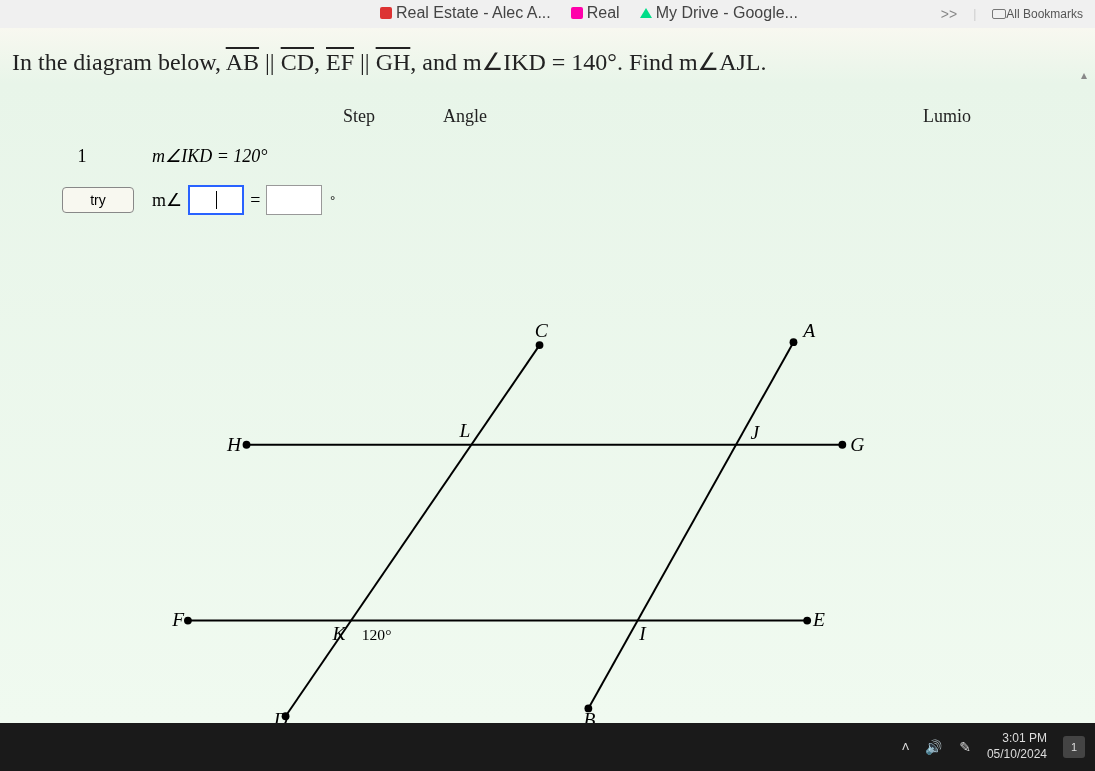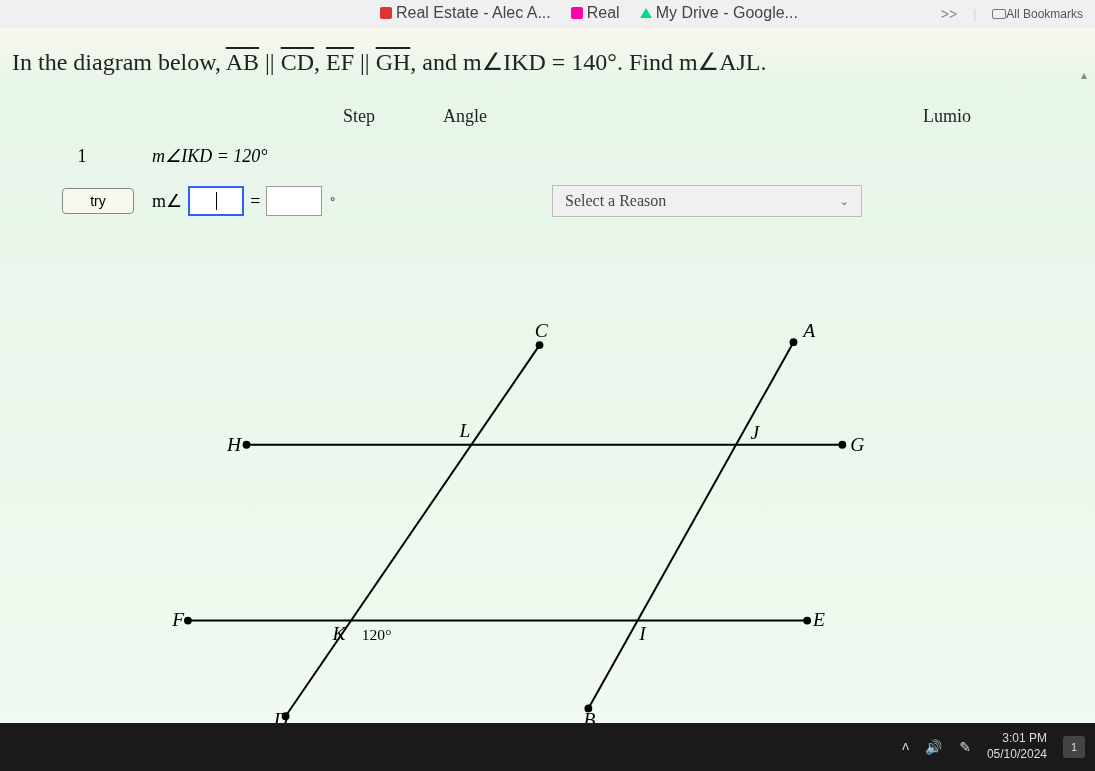--- a/index.html
+++ b/index.html
@@ -254,26 +254,20 @@
         <span class="angle-input-wrap">
           <span>m∠</span>
           <span class="angle-box">
             <span class="cursor-line"></span>
           </span>
           <span>=</span>
           <span class="value-box"></span>
           <span class="deg-sup">°</span>
         </span>
       </div>
-      <div style="padding-left:60px;">
-        <div class="reason-select">
-          <span>Select a Reason</span>
-          <span class="chevron-down">⌄</span>
-        </div>
-      </div>
     </div>
   </div>
 
   <div class="diagram-area">
     <svg viewBox="0 0 800 430">
 
       <line x1="120" y1="140" x2="730" y2="140" stroke="#000" stroke-width="2"></line>
 
       <line x1="60" y1="320" x2="694" y2="320" stroke="#000" stroke-width="2"></line>
 

